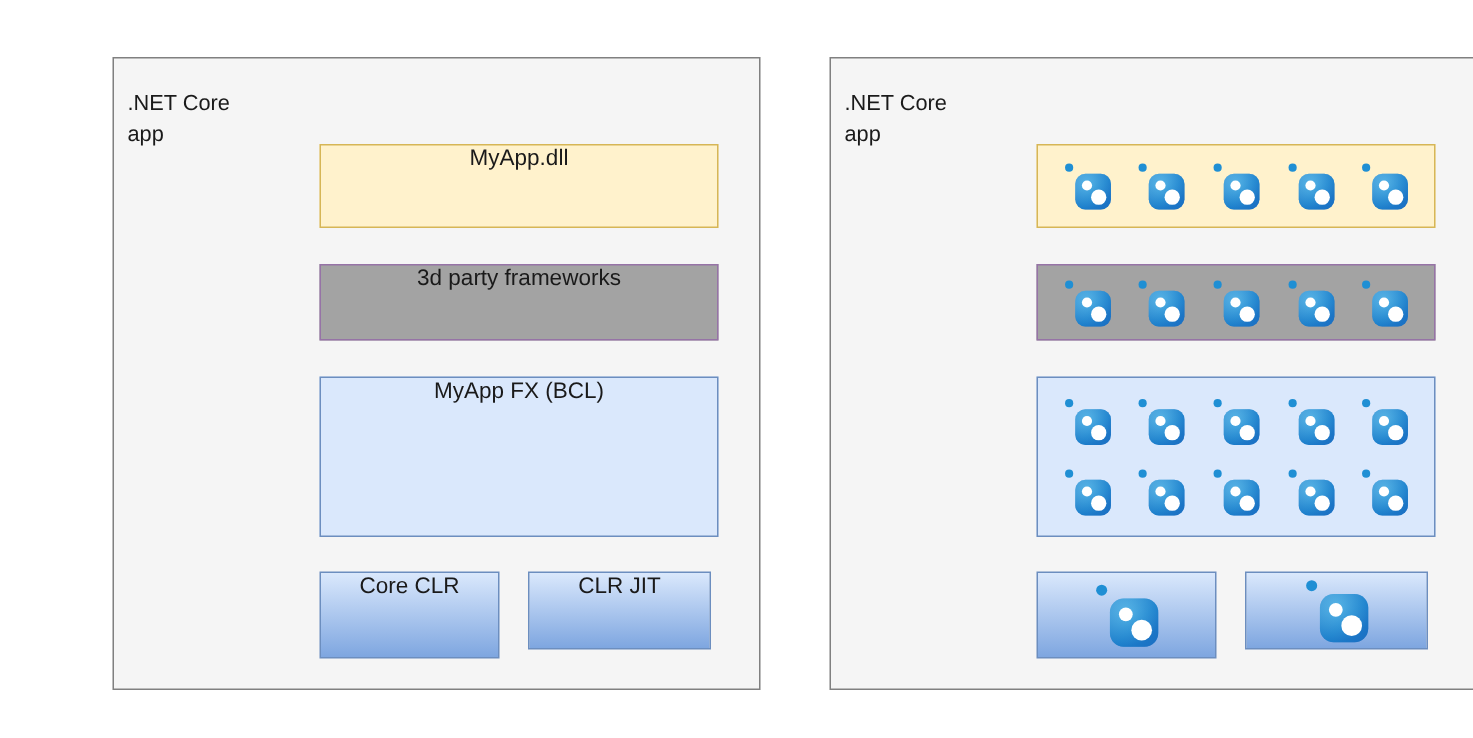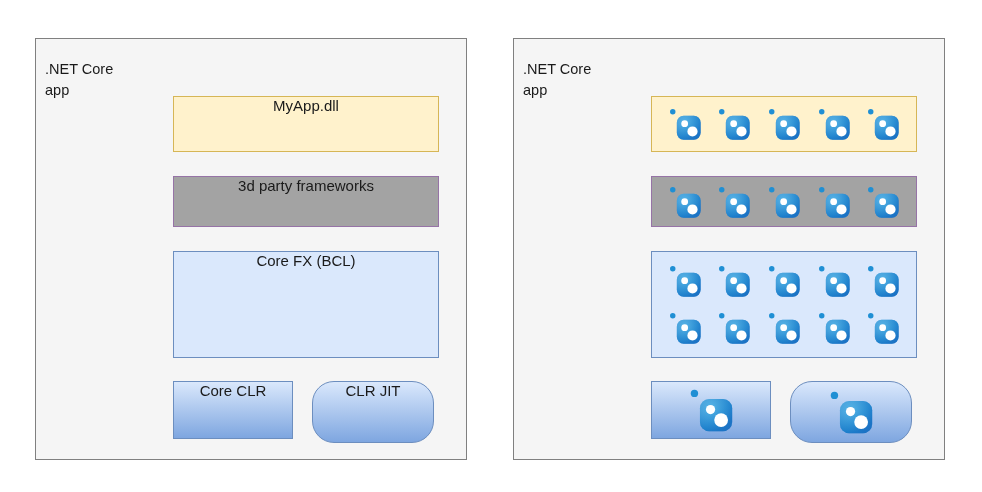--- a/index.html
+++ b/index.html
@@ -19,20 +19,21 @@
     left: 0; top: 0;
     width: 982px;
     height: 492px;
   }
   
   .panel {
     position: absolute;
     background: #f5f5f5;
     border: 1px solid #808080;
     box-sizing: border-box;
+    margin-left: 40px;
   }
   #panel-left  { left: 35px;  top: 38px; width: 432px; height: 422px; }
   #panel-right { left: 513px; top: 38px; width: 432px; height: 422px; }
 
   .panel-label {
     position: absolute;
     left: 9px;
     top: 20px;
     width: 120px;
     font-size: 14.5px;
@@ -56,21 +57,21 @@
   .layer-grad   {
     background: linear-gradient(to bottom, #dae8fc 0%, #7ea6e0 100%);
     border: 1px solid #6c8ebf;
   }
 
   
   .r-app      { left: 137px; top: 57px;  width: 266px; height: 56px; }
   .r-third    { left: 137px; top: 137px; width: 266px; height: 51px; }
   .r-corefx   { left: 137px; top: 212px; width: 266px; height: 107px; }
   .r-clr      { left: 137px; top: 342px; width: 120px; height: 58px; }
-  .r-jit      { left: 276px; top: 342px; width: 122px; height: 62px; border-radius: 22px; }
+  .r-jit      { left: 276px; top: 342px; width: 122px; height: 52px; }
   .icon-stack {
     position: absolute;
     left: 0; right: 0; top: 0; bottom: 0;
     display: flex;
     flex-direction: column;
     justify-content: space-evenly;
   }
   .icon-line {
     display: flex;
     align-items: center;
@@ -91,21 +92,21 @@
 
     <div class="layer layer-yellow r-app">
       <span>MyApp.dll</span>
     </div>
 
     <div class="layer layer-purple r-third">
       <span>3d party frameworks</span>
     </div>
 
     <div class="layer layer-blue r-corefx">
-      <span>Core FX (BCL)</span>
+      <span>MyApp FX (BCL)</span>
     </div>
 
     <div class="layer layer-grad r-clr">
       <span>Core CLR</span>
     </div>
 
     <div class="layer layer-grad r-jit">
       <span>CLR JIT</span>
     </div>
   </div>

